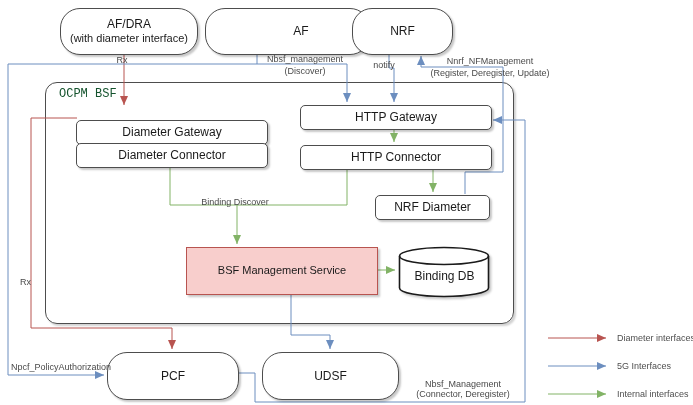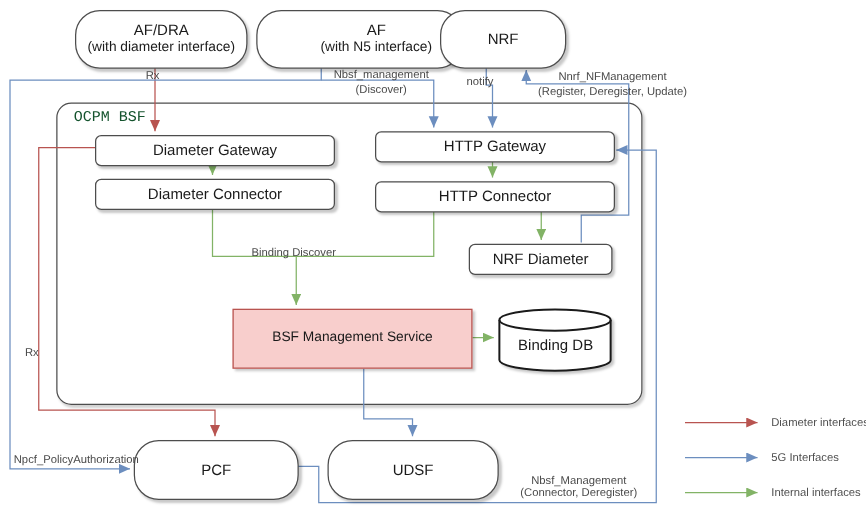--- a/index.html
+++ b/index.html
@@ -87,27 +87,26 @@
       <line x1="548" y1="394" x2="606" y2="394" marker-end="url(#ag)" stroke="#82b366"></line>
     </g>
   </svg>
 
   <div class="node" style="left:60px;top:8px;width:136px;height:45px;">
     <div>AF/DRA</div>
     <div class="sub">(with diameter interface)</div>
   </div>
   <div class="node" style="left:205px;top:8px;width:136px;height:45px;padding-left:27px;">
     <div>AF</div>
-    <div class="sub">(with N5 interface)</div>
   </div>
   <div class="node" style="left:352px;top:8px;width:99px;height:45px;">
     <div>NRF</div>
   </div>
 
-  <div class="node inner" style="left:76px;top:108px;width:190px;height:23px;">
+  <div class="node inner" style="left:76px;top:120px;width:190px;height:23px;">
     <div>Diameter Gateway</div>
   </div>
   <div class="node inner" style="left:76px;top:143px;width:190px;height:23px;">
     <div>Diameter Connector</div>
   </div>
   <div class="node inner" style="left:300px;top:105px;width:190px;height:23px;">
     <div>HTTP Gateway</div>
   </div>
   <div class="node inner" style="left:300px;top:145px;width:190px;height:23px;">
     <div>HTTP Connector</div>

